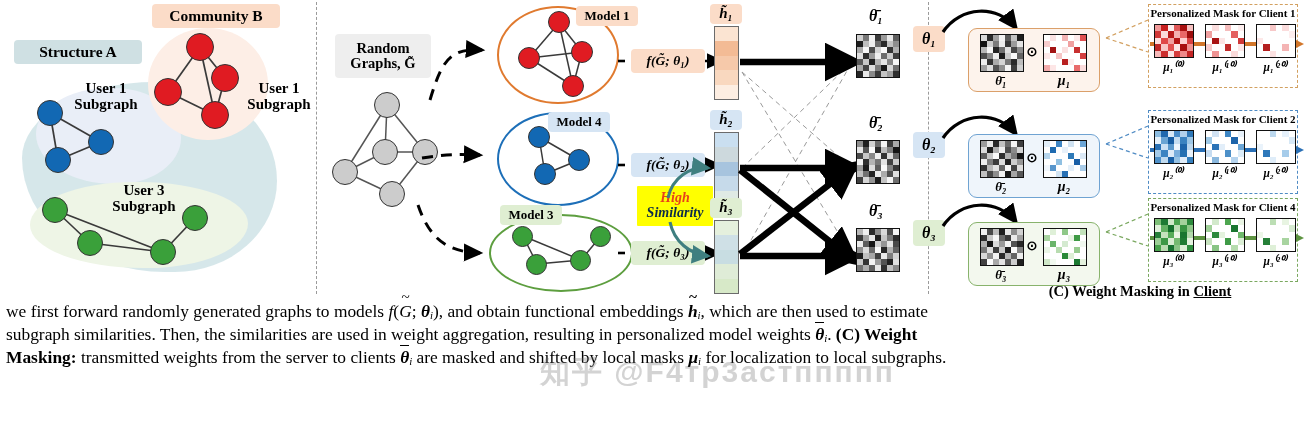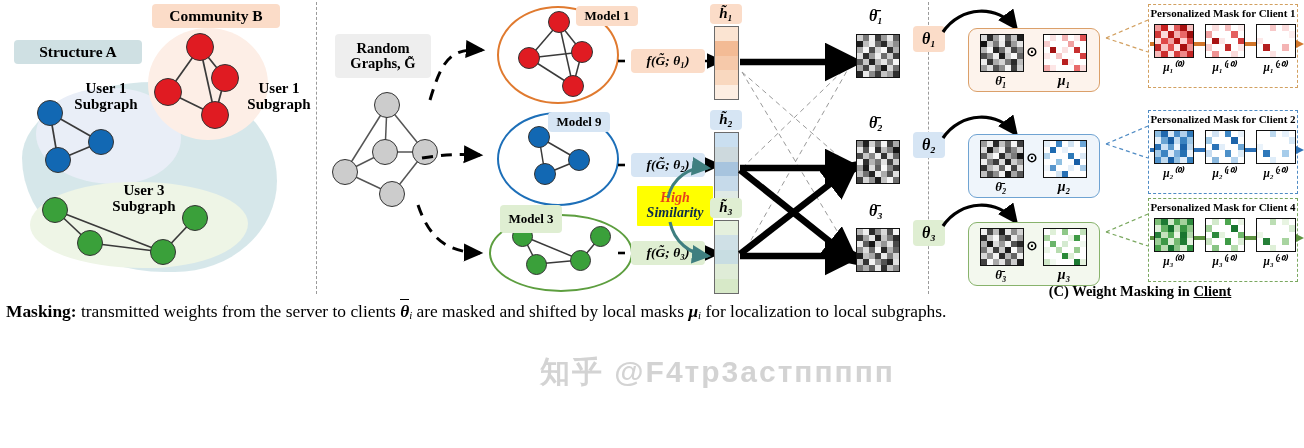--- a/index.html
+++ b/index.html
@@ -192,36 +192,36 @@
     <svg class="edges" width="140" height="120" style="left:497px;top:112px;">
       <g stroke="#3a3a3a" stroke-width="1.5" fill="none">
         <line x1="42" y1="25" x2="82" y2="48"></line>
         <line x1="42" y1="25" x2="48" y2="62"></line>
         <line x1="48" y1="62" x2="82" y2="48"></line>
       </g>
     </svg>
     <div class="node" style="left:528px;top:126px;width:22px;height:22px;background:#1268b3;"></div>
     <div class="node" style="left:568px;top:149px;width:22px;height:22px;background:#1268b3;"></div>
     <div class="node" style="left:534px;top:163px;width:22px;height:22px;background:#1268b3;"></div>
-    <div class="badge" style="left:548px;top:112px;width:62px;height:20px;background:#d6e5f4;font-size:13px;">Model 9</div>
+    <div class="badge" style="left:548px;top:112px;width:62px;height:20px;background:#d6e5f4;font-size:13px;">Model 4</div>
 
     <div class="abs" style="left:489px;top:214px;width:140px;height:74px;border:2px solid #5d9e3f;border-radius:50%;"></div>
     <svg class="edges" width="160" height="90" style="left:489px;top:214px;">
       <g stroke="#3a3a3a" stroke-width="1.5" fill="none">
         <line x1="34" y1="22" x2="92" y2="46"></line>
         <line x1="34" y1="22" x2="48" y2="50"></line>
         <line x1="48" y1="50" x2="92" y2="46"></line>
         <line x1="92" y1="46" x2="112" y2="22"></line>
       </g>
     </svg>
     <div class="node" style="left:512px;top:226px;width:21px;height:21px;background:#3aa03a;"></div>
     <div class="node" style="left:526px;top:254px;width:21px;height:21px;background:#3aa03a;"></div>
     <div class="node" style="left:570px;top:250px;width:21px;height:21px;background:#3aa03a;"></div>
     <div class="node" style="left:590px;top:226px;width:21px;height:21px;background:#3aa03a;"></div>
-    <div class="badge" style="left:500px;top:205px;width:62px;height:28px;background:#dfeed2;font-size:13px;">Model 3</div>
+    <div class="badge" style="left:500px;top:205px;width:62px;height:20px;background:#dfeed2;font-size:13px;">Model 3</div>
 
     <svg class="edges" width="120" height="295" style="left:618px;">
       <g stroke="#000" stroke-width="2.6" fill="none" stroke-dasharray="7 6">
         <line x1="0" y1="61" x2="13" y2="61"></line>
         <line x1="0" y1="165" x2="13" y2="165"></line>
         <line x1="0" y1="253" x2="13" y2="253"></line>
       </g>
       <g stroke="#000" stroke-width="2.6" fill="none" stroke-dasharray="7 6" marker-end="url(#bk)">
         <line x1="87" y1="61" x2="103" y2="61"></line>
         <line x1="87" y1="165" x2="101" y2="165"></line>
@@ -1097,16 +1097,18 @@
         <line x1="6" y1="20" x2="48" y2="2"></line>
           <line x1="6" y1="20" x2="48" y2="34"></line>
       </g>
     </svg>
   </div>
 
   <div class="panel-caption" style="left:990px;top:283px;width:300px;">(C) Weight Masking in <u>Client</u></div>
 </div>
 
 <div id="caption">
+  <div class="ln">we first forward randomly generated graphs to models <span class="mathi">f</span>(<span class="tildeb mathi">G</span>; <b class="mathi">θ</b><sub><span class="mathi">i</span></sub>), and obtain functional embeddings <b class="tildeb mathi">h</b><sub><span class="mathi">i</span></sub>, which are then used to estimate</div>
+  <div class="ln">subgraph similarities. Then, the similarities are used in weight aggregation, resulting in personalized model weights <b class="ovb mathi">θ</b><sub><span class="mathi">i</span></sub>. <b>(C) Weight</b></div>
   <div class="ln"><b>Masking:</b> transmitted weights from the server to clients <b class="ovb mathi">θ</b><sub><span class="mathi">i</span></sub> are masked and shifted by local masks <b class="mathi">μ</b><sub><span class="mathi">i</span></sub> for localization to local subgraphs.</div>
 </div>
 
 <div id="watermark">知乎 @F4тр3астппппп</div>
 
 </body></html>

